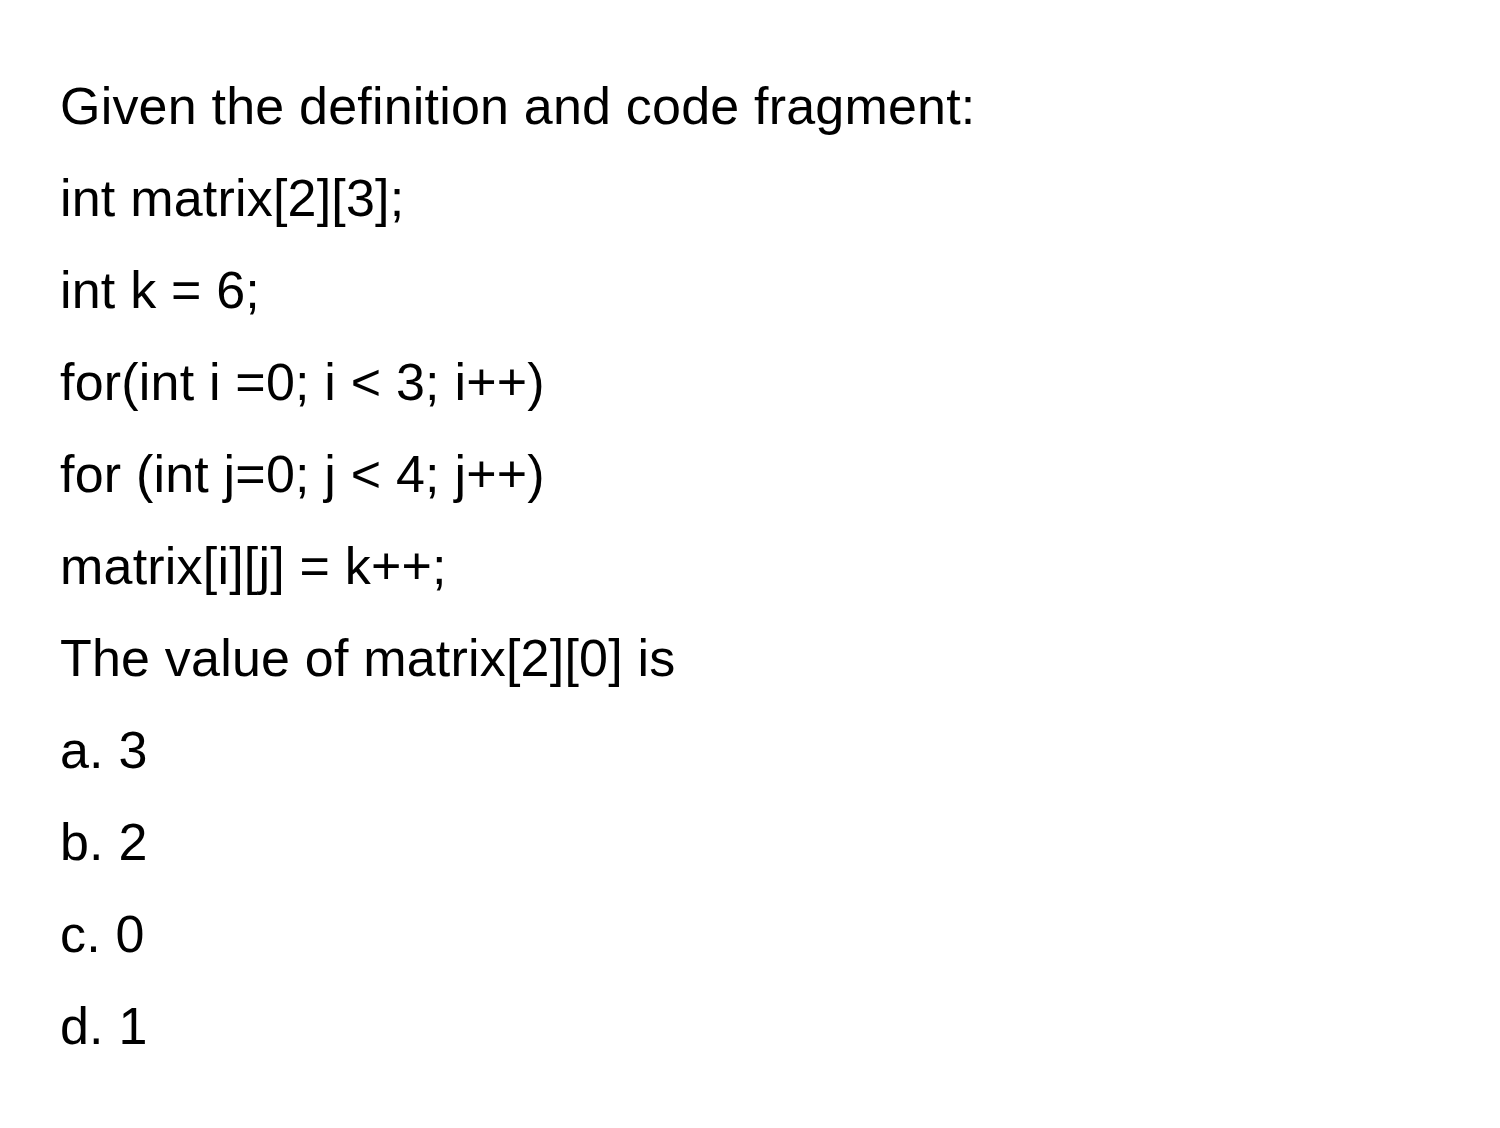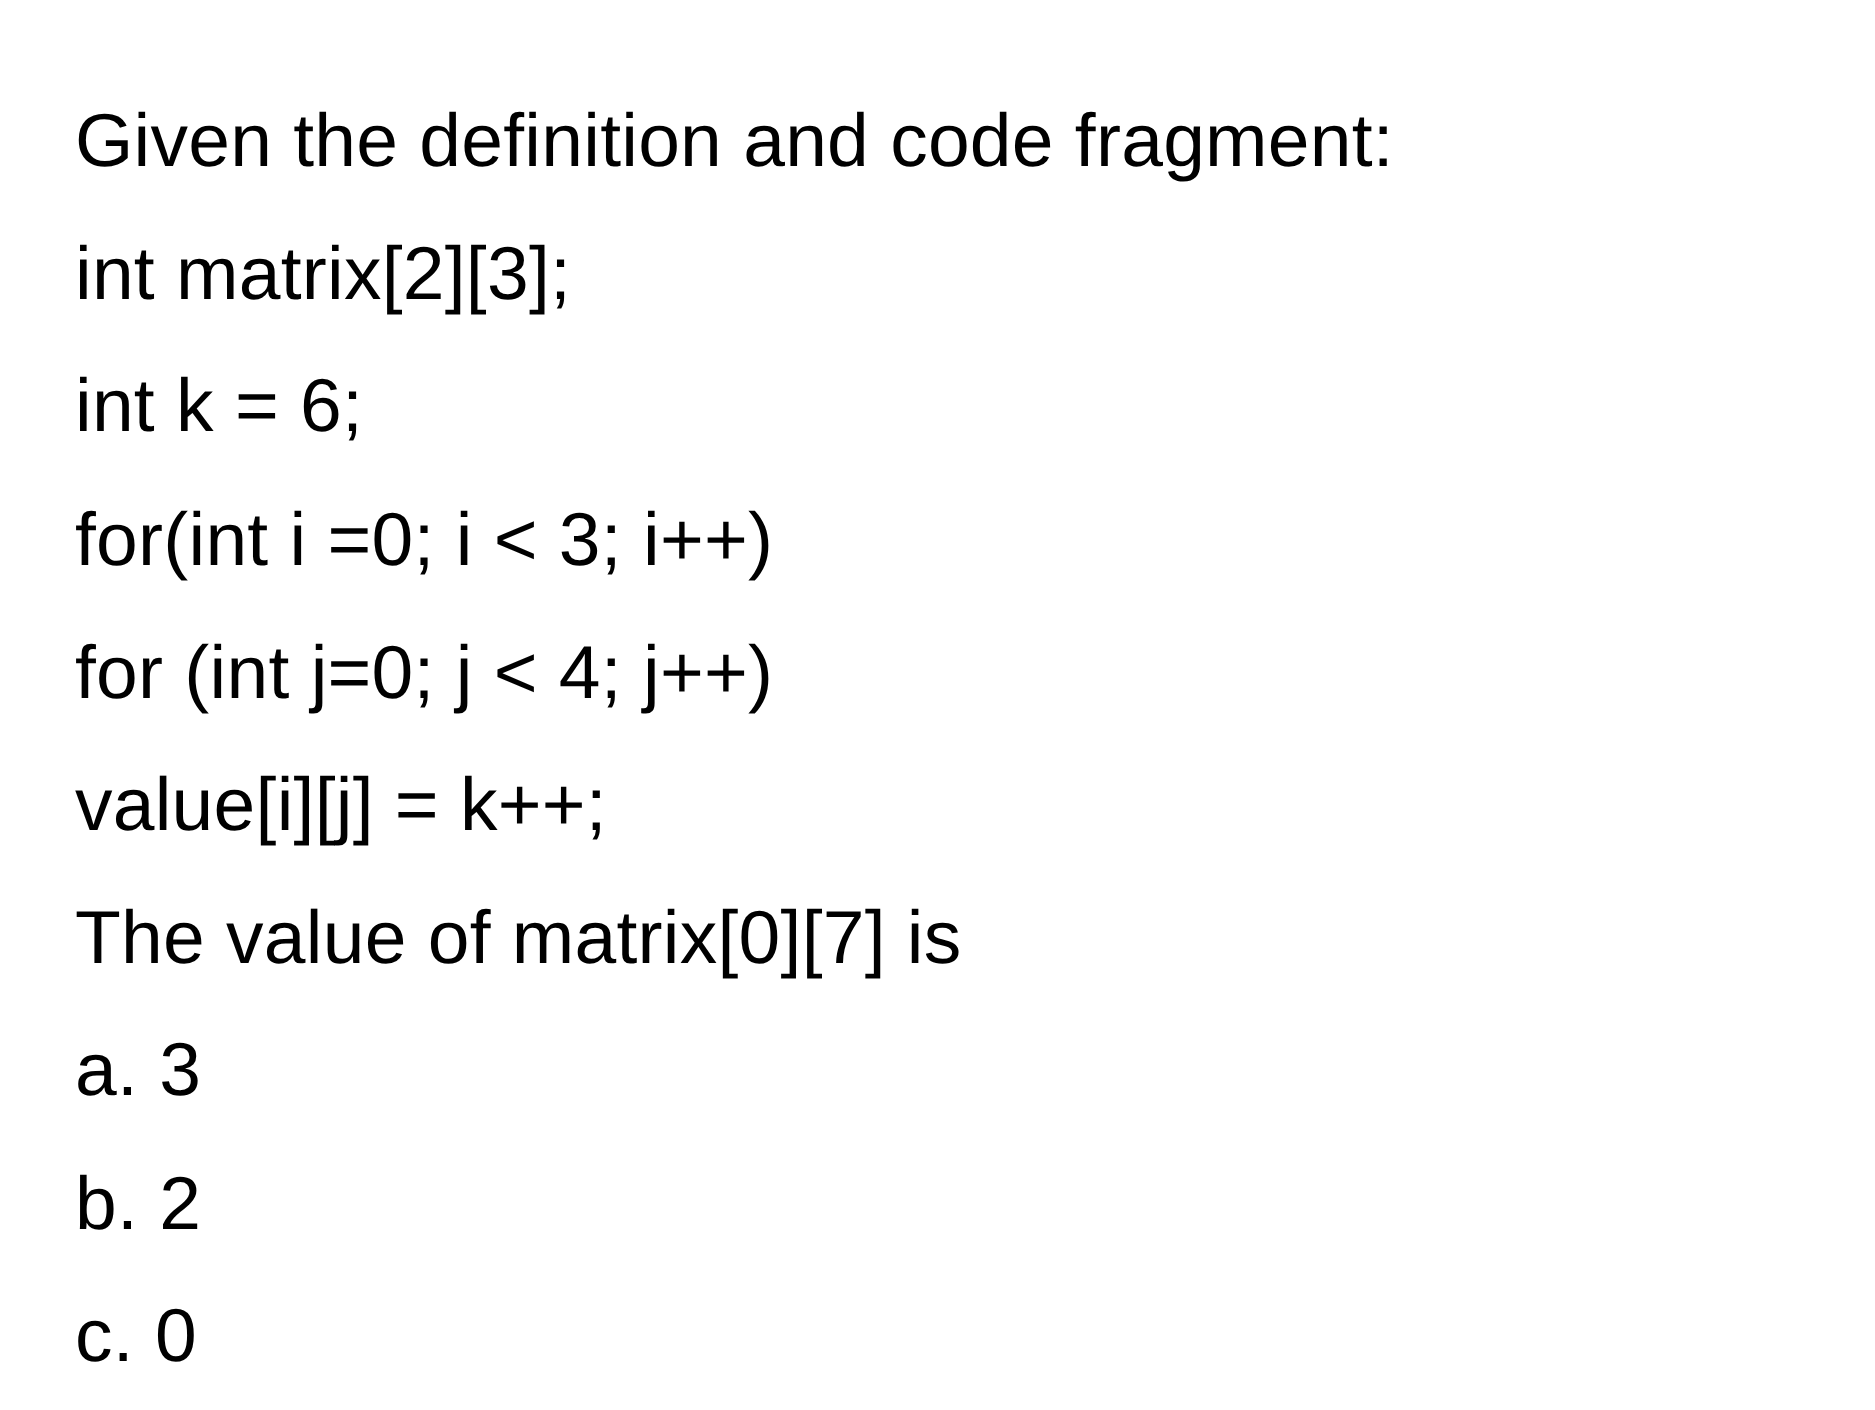--- a/index.html
+++ b/index.html
@@ -9,31 +9,31 @@
     }
     body {
       width: 1500px;
       height: 1128px;
       background: #ffffff;
       font-family: Arial, Helvetica, sans-serif;
       color: #000000;
       padding: 60px 60px 0 60px;
     }
     .line {
-      font-size: 60px;
+      font-size: 52px;
       line-height: 1.77;
       letter-spacing: 0.2px;
     }
   </style>
 </head>
 <body>
 
 <div class="line">Given the definition and code fragment:</div>
 <div class="line">int matrix[2][3];</div>
 <div class="line">int k = 6;</div>
 <div class="line">for(int i =0; i &lt; 3; i++)</div>
 <div class="line">for (int j=0; j &lt; 4; j++)</div>
-<div class="line">value[i][j] = k++;</div>
-<div class="line">The value of matrix[0][7] is</div>
+<div class="line">matrix[i][j] = k++;</div>
+<div class="line">The value of matrix[2][0] is</div>
 <div class="line"><span>a.</span> <span>3</span></div>
 <div class="line"><span>b.</span> <span>2</span></div>
 <div class="line"><span>c.</span> <span>0</span></div>
 <div class="line"><span>d.</span> <span>1</span></div>
 
 </body></html>

